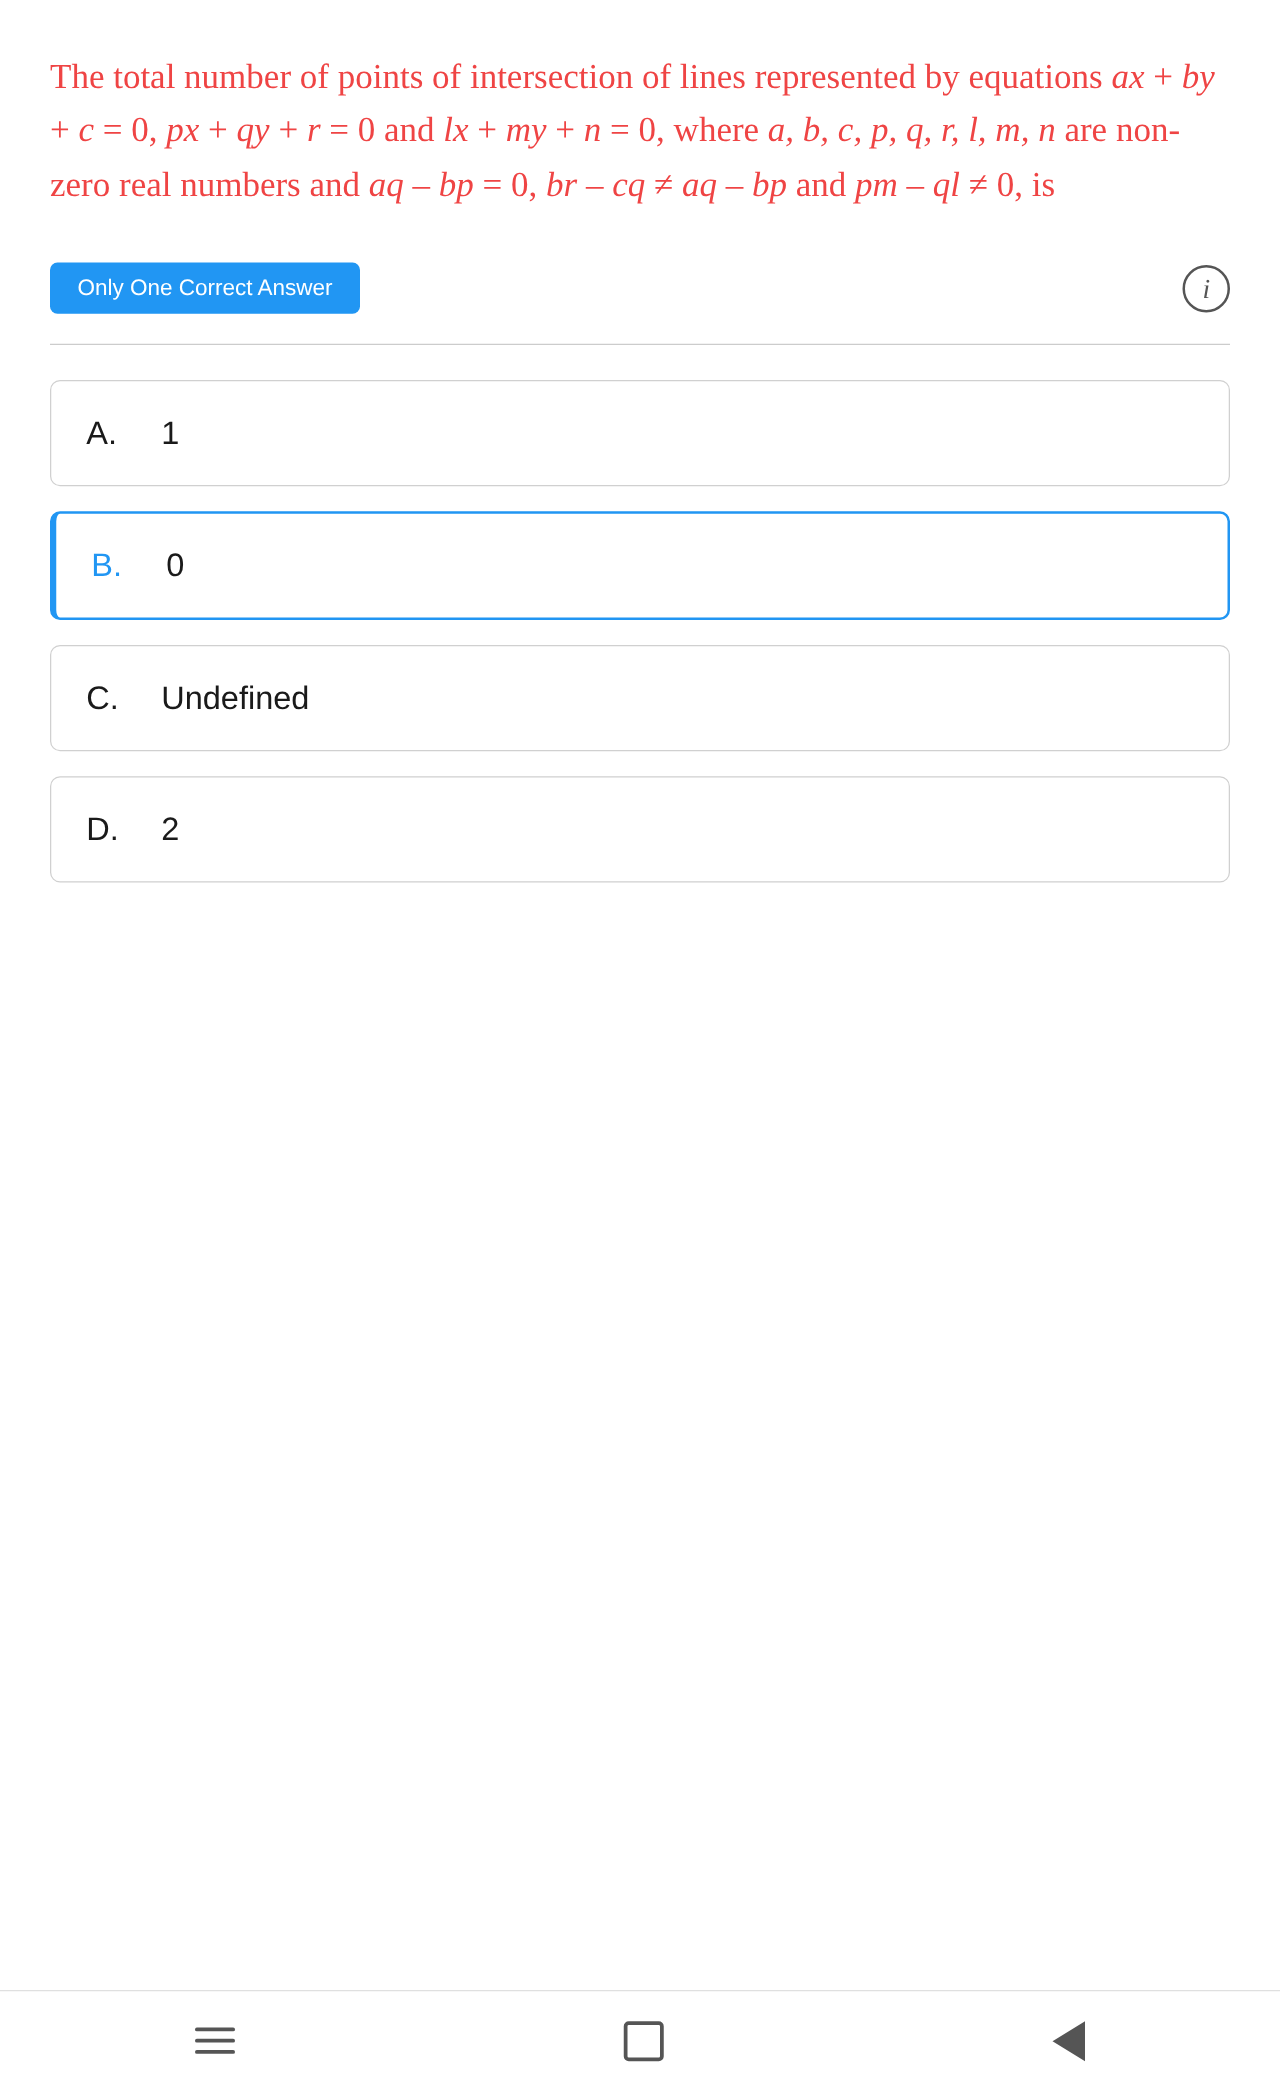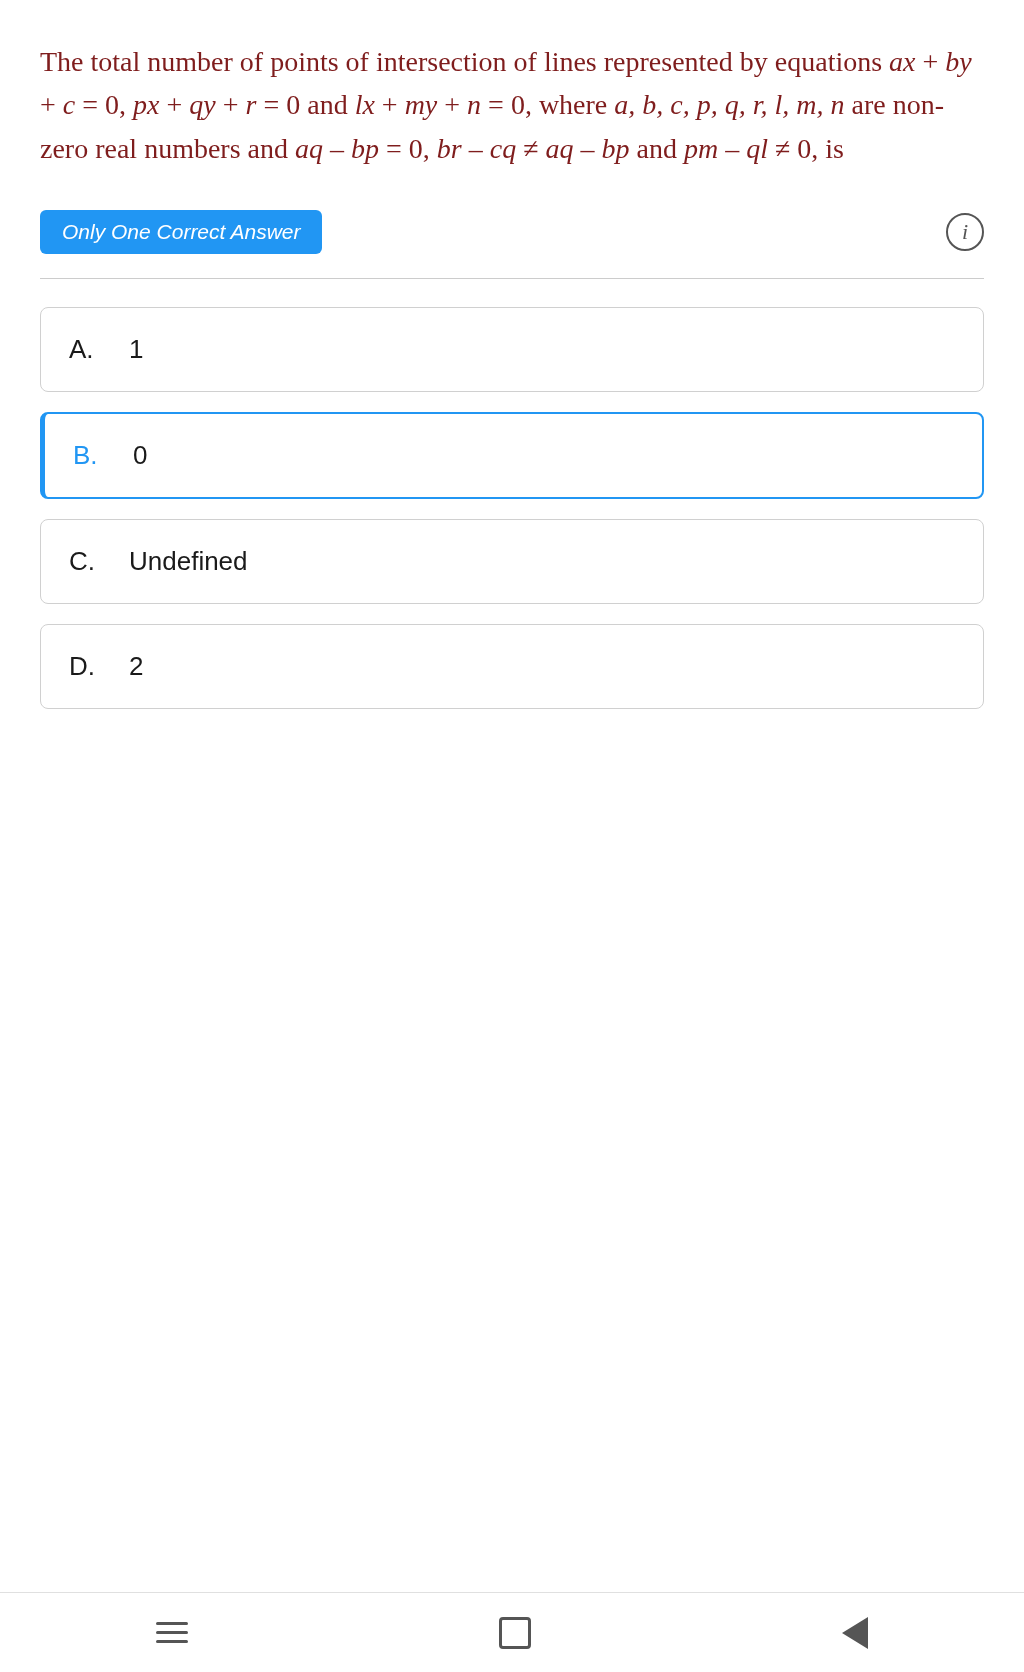--- a/index.html
+++ b/index.html
@@ -18,44 +18,43 @@
     }
 
     .main-content {
       flex: 1;
       padding: 40px 40px 20px 40px;
     }
 
     .question-text {
       font-size: 28px;
       line-height: 1.55;
-      color: #7f1d1d;
+      color: #ef4444;
       margin-bottom: 40px;
     }
 
     .question-text .italic {
       font-style: italic;
     }
 
     .badge-row {
       display: flex;
       align-items: center;
       justify-content: space-between;
       margin-bottom: 24px;
     }
 
     .badge {
       background: #2196F3;
       color: #ffffff;
       font-family: 'Arial', sans-serif;
-      font-size: 21px;
+      font-size: 18px;
       font-weight: 500;
       border-radius: 6px;
       padding: 10px 22px;
-      font-style: italic;
     }
 
     .info-icon {
       width: 38px;
       height: 38px;
       border-radius: 50%;
       border: 2.5px solid #555;
       display: flex;
       align-items: center;
       justify-content: center;

